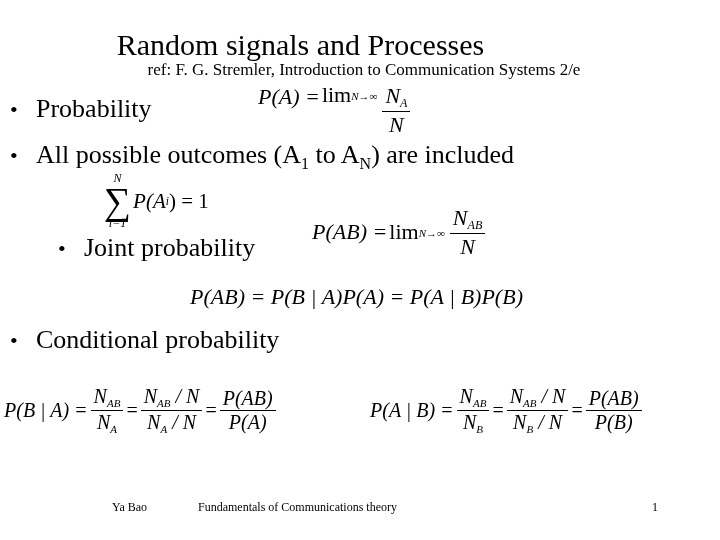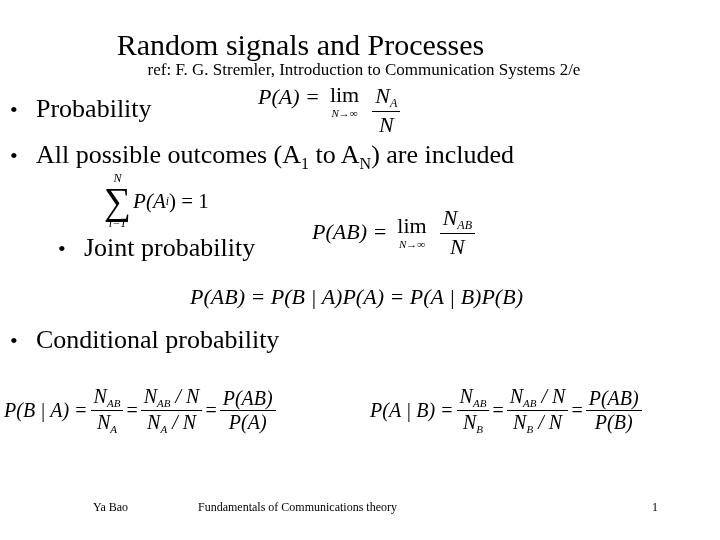--- a/index.html
+++ b/index.html
@@ -8,21 +8,21 @@
   .abs { position: absolute; white-space: nowrap; }
   .title { left: 0; width: 601px; top: 28px; text-align: center; font-size: 30px; line-height: 34px; }
   .subtitle { left: 0; width: 720px; top: 60px; text-align: center; font-size: 17px; line-height: 20px; padding-left: 8px; box-sizing: border-box; }
   .bullet { font-size: 26px; line-height: 30px; }
   .bullet .dot { display: inline-block; width: 26px; font-size: 22px; }
   .math { font-family: "Liberation Serif", "DejaVu Serif", serif; }
   .math i { font-style: italic; }
   .frac { display: inline-flex; flex-direction: column; align-items: center; vertical-align: middle; margin: 0 3px; }
   .frac .num { border-bottom: 1.3px solid #000; padding: 0 3px 1px 3px; text-align: center; line-height: 1.05; }
   .frac .den { padding: 1px 3px 0 3px; text-align: center; line-height: 1.05; }
-  .lim { display: inline-flex; flex-direction: column; align-items: center; vertical-align: middle; margin: 0 10px; }
+  .lim { display: inline-flex; align-items: center; vertical-align: middle; margin: 0 2px; }
   .lim .op { line-height: 1; }
   .lim .under { font-size: 0.5em; font-style: italic; line-height: 1; margin-top: 2px; }
   sub.small { font-size: 0.55em; font-style: italic; vertical-align: -0.35em; }
   .sum { display: inline-flex; flex-direction: column; align-items: center; vertical-align: middle; }
   .sum .sym { font-size: 38px; line-height: 32px; }
   .sum .lim-t, .sum .lim-b { font-size: 12px; font-style: italic; line-height: 13px; }
   .footer { font-size: 12px; top: 500px; }
 </style>
 </head>
 <body>
@@ -112,15 +112,15 @@
     <span class="num"><i>N</i><sub class="small">AB</sub><i> / N</i></span>
     <span class="den"><i>N</i><sub class="small">B</sub><i> / N</i></span>
   </span>
   <span>=</span>
   <span class="frac">
     <span class="num"><i>P(AB)</i></span>
     <span class="den"><i>P(B)</i></span>
   </span>
 </div>
 
-<div class="abs footer" style="left:93px;font-family:Liberation Serif, serif;">Ya Bao</div>
+<div class="abs footer" style="left:112px;font-family:Liberation Serif, serif;">Ya Bao</div>
 <div class="abs footer" style="left:198px;text-align:right;">Fundamentals of Communications theory</div>
 <div class="abs footer" style="left:652px;">1</div>
 
 </body></html>

